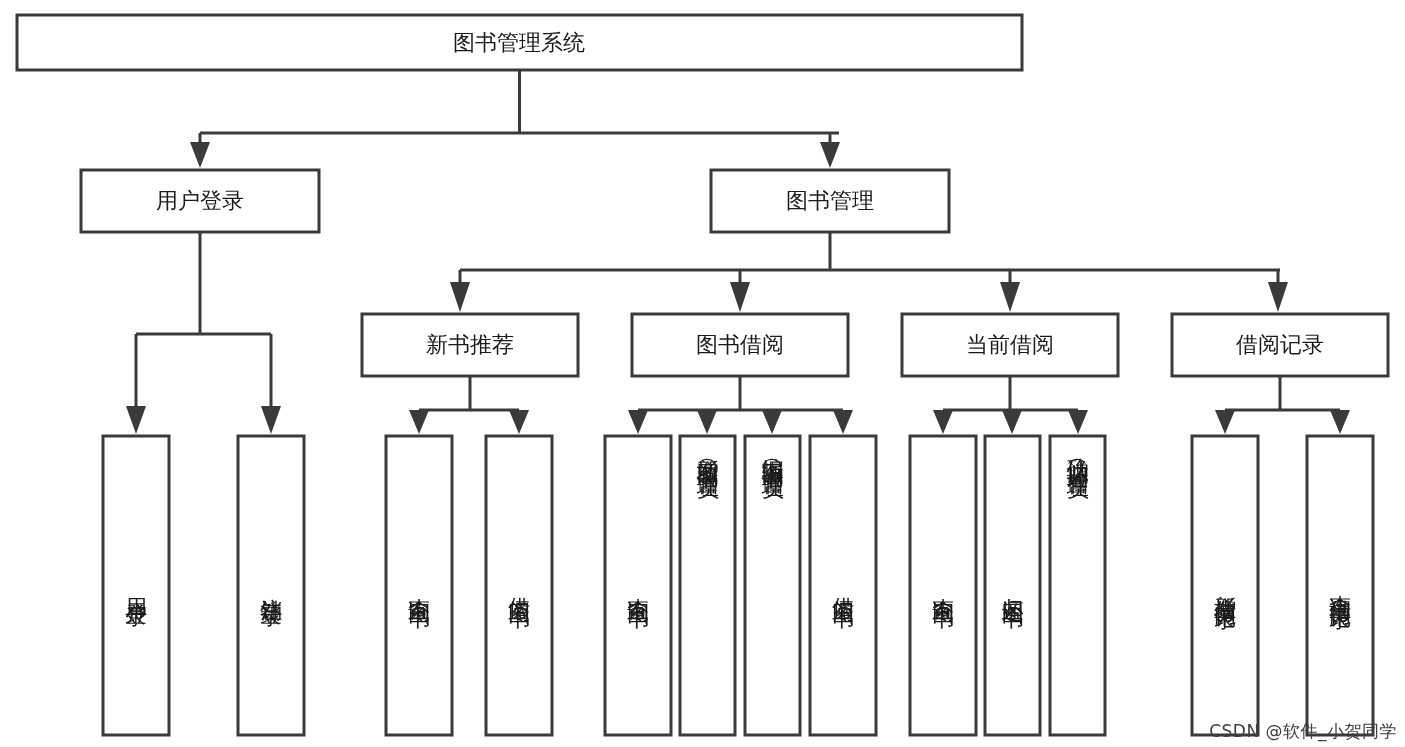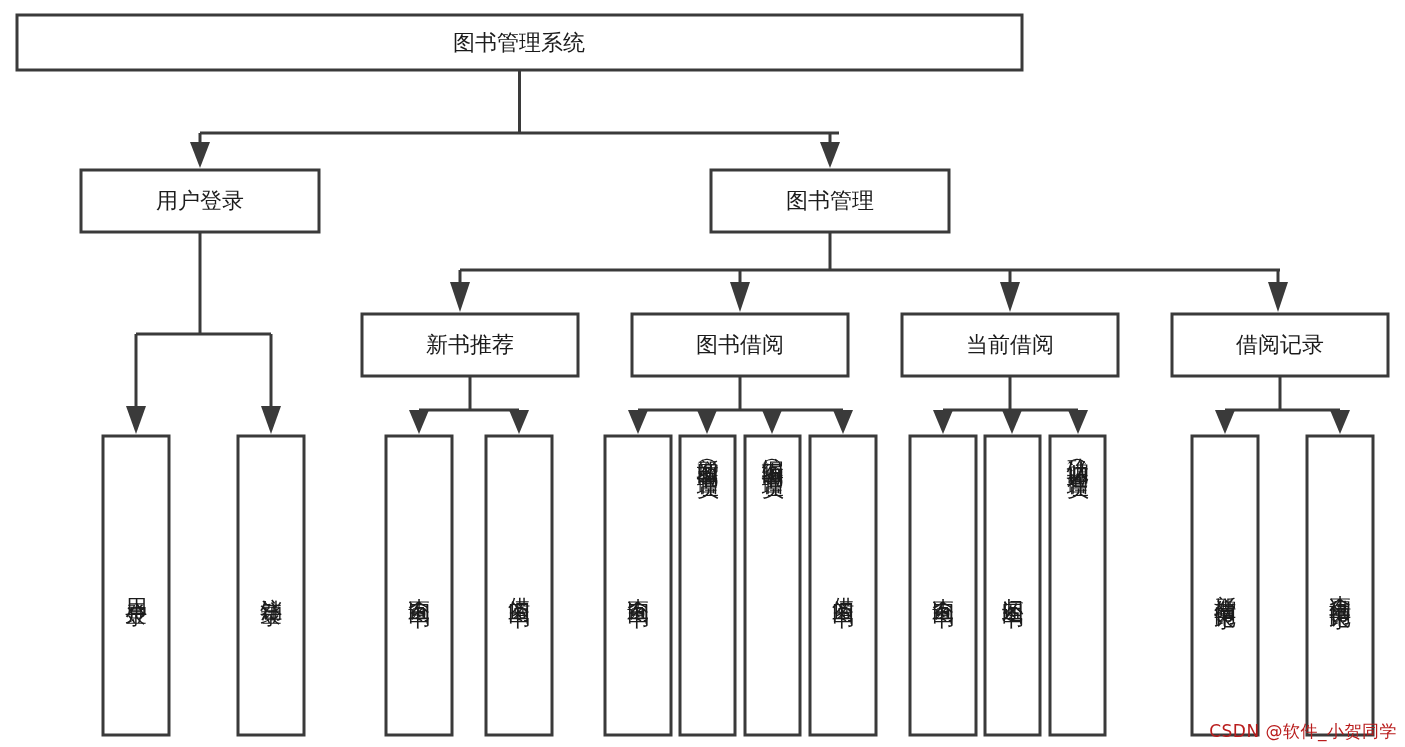--- a/index.html
+++ b/index.html
@@ -66,21 +66,21 @@
     color: #1b1b1b;
     white-space: nowrap;
     text-align: center;
   }
   .watermark {
     position: absolute;
     right: 8px;
     bottom: 4px;
     font-family: "DejaVu Sans", "Liberation Sans", sans-serif;
     font-size: 17px;
-    color: #b91c1c;
+    color: #404040;
     white-space: nowrap;
     letter-spacing: 0.5px;
   }
 </style>
 </head>
 <body>
 
 <div id="diagram-root">
 
   <svg id="flow-svg" viewBox="0 0 1405 747">

